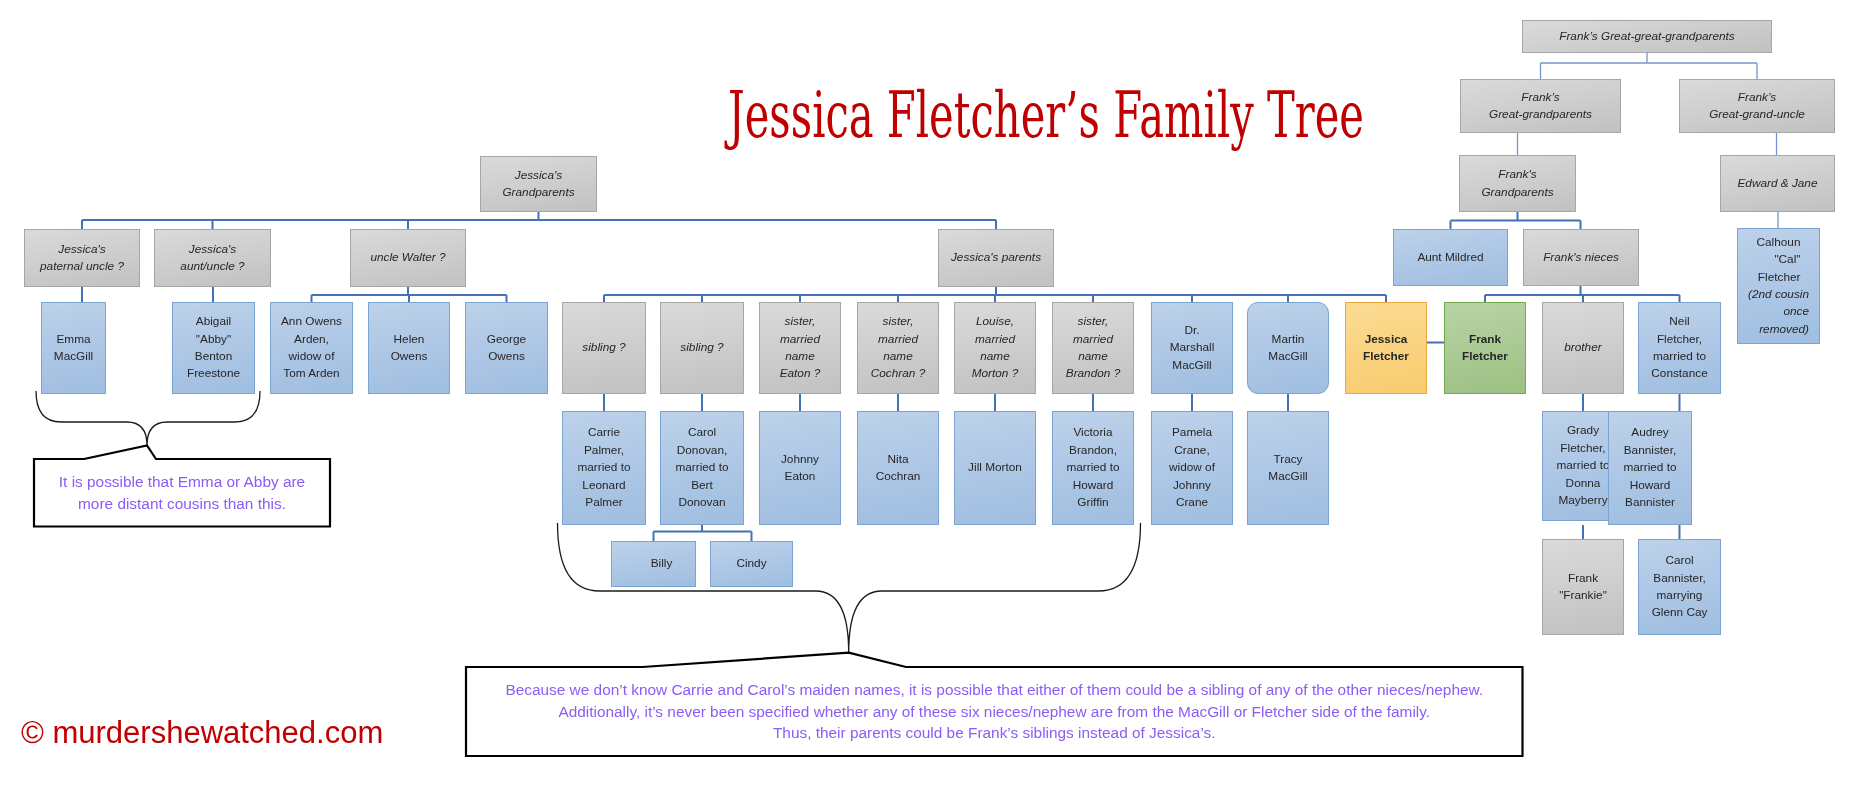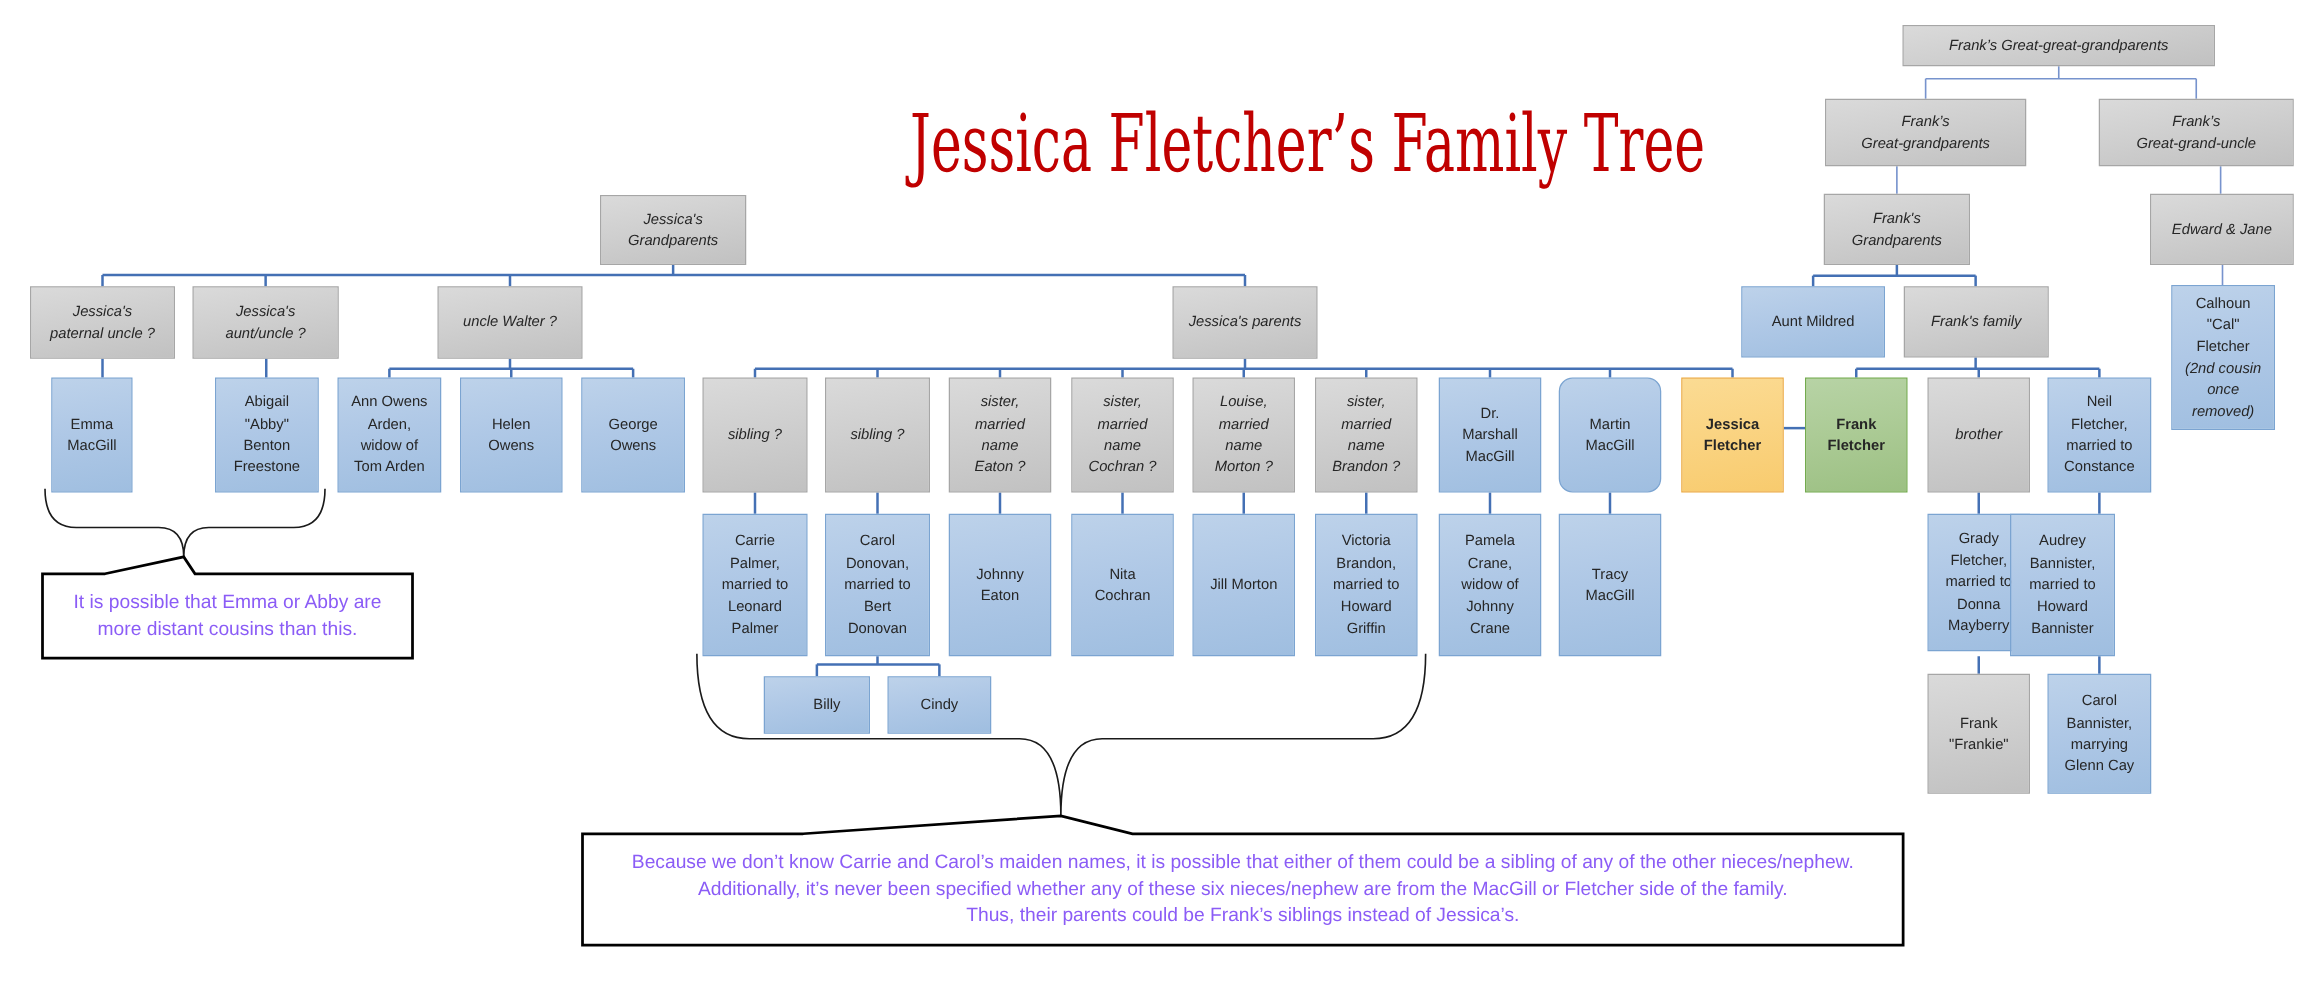--- a/index.html
+++ b/index.html
@@ -82,40 +82,41 @@
       <line x1="1757" y1="63" x2="1757" y2="79" stroke="#7793cd" stroke-width="1.3"></line>
       <line x1="1517.5" y1="133" x2="1517.5" y2="155" stroke="#7793cd" stroke-width="1.3"></line>
       <line x1="1776.5" y1="133" x2="1776.5" y2="155" stroke="#7793cd" stroke-width="1.3"></line>
       <line x1="1778" y1="212" x2="1778" y2="228" stroke="#7793cd" stroke-width="1.3"></line>
       <path d="M 36,391 Q 36,422 61,422 L 127,422 Q 147,422 147,445.5 L 147,458.5 M 147,445.5 Q 147,422 167,422 L 235,422 Q 260,422 260,391" fill="none" stroke="#1a1a1a" stroke-width="1.3"></path>
       <path d="M 557.5,523 Q 557.5,591 599.5,591 L 815.7,591 Q 848.7,591 848.7,652.7 L 848.7,666 M 848.7,652.7 Q 848.7,591 881.7,591 L 1098.5,591 Q 1140.5,591 1140.5,523" fill="none" stroke="#1a1a1a" stroke-width="1.3"></path>
       <path d="M 84,459 L 147,445.5 L 156,459 L 330,459 L 330,526.5 L 34,526.5 L 34,459 Z" fill="#ffffff" stroke="#000000" stroke-width="2.2" stroke-linejoin="miter"></path>
       <path d="M 642.5,667 L 848.7,652.7 L 906,667 L 1522.5,667 L 1522.5,756 L 466,756 L 466,667 Z" fill="#ffffff" stroke="#000000" stroke-width="2.2" stroke-linejoin="miter"></path>
     </svg>
   <div id="page-title" style="font-size: 54px; left: 728px; top: 78px; transform: scale(0.7716, 1.18);">Jessica Fletcher’s Family Tree</div>
+  <div id="watermark" style="left: 21px; top: 715px;">© murdershewatched.com</div>
   <div id="nodes-layer">
       <div class="node unknown italic" style="left: 1522px; top: 20px; width: 250px; height: 33px; justify-content: center;"><span>Frank’s Great-great-grandparents</span></div>
       <div class="node unknown italic" style="left: 1460px; top: 79px; width: 161px; height: 54px;"><span>Frank’s
 Great-grandparents</span></div>
       <div class="node unknown italic" style="left: 1679px; top: 79px; width: 156px; height: 54px;"><span>Frank’s
 Great-grand-uncle</span></div>
       <div class="node unknown italic" style="left: 480px; top: 156px; width: 117px; height: 56px;"><span>Jessica's
 Grandparents</span></div>
       <div class="node unknown italic" style="left: 1459px; top: 155px; width: 117px; height: 57px;"><span>Frank's
 Grandparents</span></div>
       <div class="node unknown italic" style="left: 1720px; top: 155px; width: 115px; height: 57px;"><span>Edward &amp; Jane</span></div>
       <div class="node unknown italic" style="left: 24px; top: 229px; width: 116px; height: 58px;"><span>Jessica's
 paternal uncle ?</span></div>
       <div class="node unknown italic" style="left: 154px; top: 229px; width: 117px; height: 58px;"><span>Jessica's
 aunt/uncle ?</span></div>
       <div class="node unknown italic" style="left: 350px; top: 229px; width: 116px; height: 58px;"><span>uncle Walter ?</span></div>
       <div class="node unknown italic" style="left: 938px; top: 229px; width: 116px; height: 58px;"><span>Jessica's parents</span></div>
       <div class="node person" style="left: 1393px; top: 229px; width: 115px; height: 57px;"><span>Aunt Mildred</span></div>
-      <div class="node unknown italic" style="left: 1523px; top: 229px; width: 116px; height: 57px;"><span>Frank's family</span></div>
-      <div class="node person" style="left: 1737px; top: 228px; width: 83px; height: 116px;"><span>Calhoun
+      <div class="node unknown italic" style="left: 1523px; top: 229px; width: 116px; height: 57px;"><span>Frank's nieces</span></div>
+      <div class="node person" style="left: 1737px; top: 228px; width: 83px; height: 116px; text-align: right;"><span>Calhoun
 "Cal"
 Fletcher</span><span class="sub">(2nd cousin
 once
 removed)</span></div>
       <div class="node person" style="left: 41px; top: 302px; width: 65px; height: 92px;"><span>Emma
 MacGill</span></div>
       <div class="node person" style="left: 172px; top: 302px; width: 83px; height: 92px;"><span>Abigail
 "Abby"
 Benton
 Freestone</span></div>

